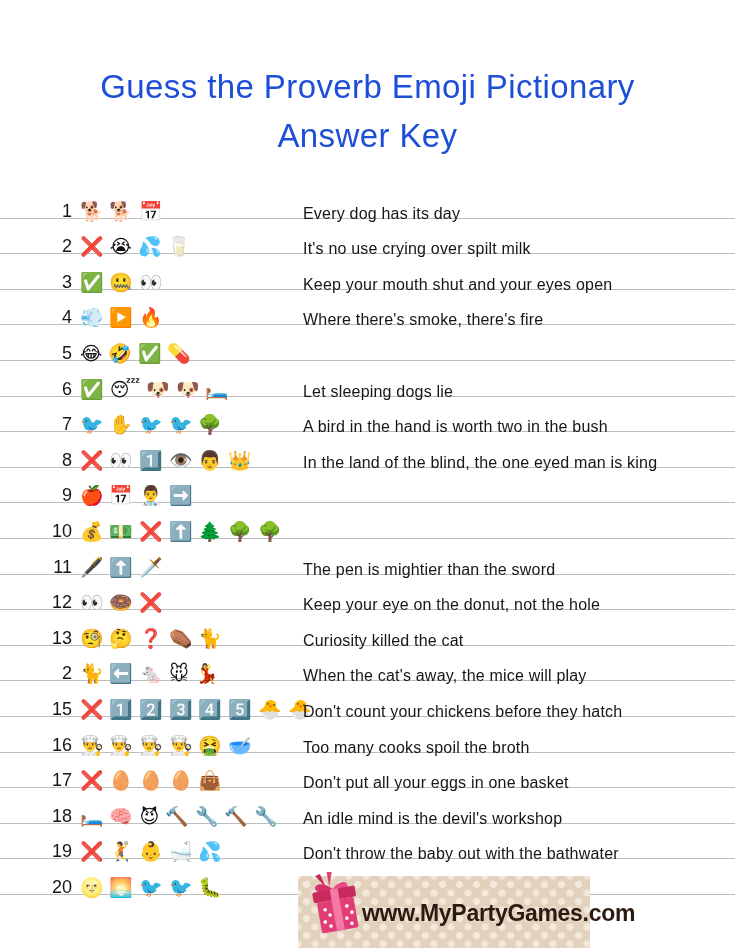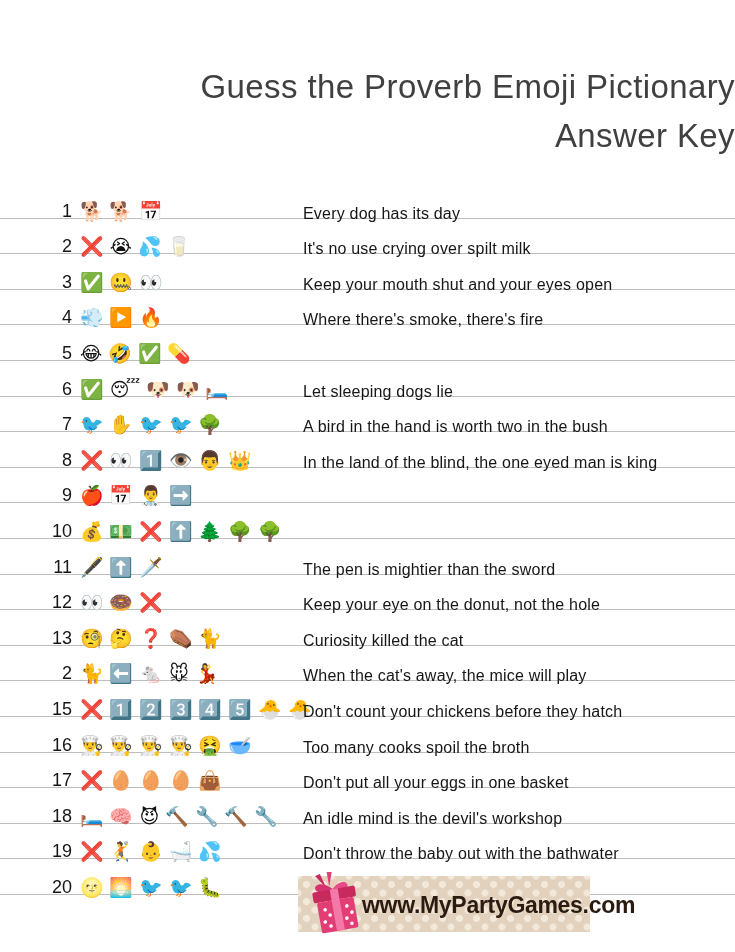--- a/index.html
+++ b/index.html
@@ -1,42 +1,42 @@
 <!DOCTYPE html>
 <html><head>
 <meta charset="utf-8">
 <style>
   html,body{margin:0;padding:0;background:#ffffff;}
   .page{
     position:relative;width:735px;height:952px;background:#ffffff;overflow:hidden;
     font-family:"Liberation Sans","DejaVu Sans",sans-serif;color:#111;
   }
   .title{
-    position:absolute;top:62px;left:0;width:100%;text-align:right;
-    font-size:33px;line-height:49px;color:#404040;letter-spacing:.4px;
+    position:absolute;top:62px;left:0;width:100%;text-align:center;
+    font-size:33px;line-height:49px;color:#1d4ed8;letter-spacing:.4px;
   }
   .rows{position:absolute;top:183px;left:0;right:0;}
   .row{
     position:relative;height:34.6px;border-bottom:1px solid #bdbdbd;
     display:flex;align-items:flex-end;
   }
   .num{
     width:72px;text-align:right;font-size:18px;color:#161616;
     transform:translateY(4px);flex:0 0 auto;
   }
   .emojis{
     margin-left:8px;font-size:19px;white-space:nowrap;line-height:1;
     transform:translateY(3px);font-family:"DejaVu Sans",sans-serif;flex:0 0 auto;
   }
   .answer{
     position:absolute;left:303px;bottom:-5px;font-size:16px;color:#161616;
     white-space:nowrap;letter-spacing:.2px;
   }
   .banner{
-    position:absolute;left:298px;top:876px;width:292px;height:56px;
+    position:absolute;left:298px;top:876px;width:292px;height:72px;
     background-color:#e2d1bd;
     background-image:
       radial-gradient(circle,#f2e9da 3.2px,rgba(0,0,0,0) 3.8px),
       radial-gradient(circle,#f2e9da 3.2px,rgba(0,0,0,0) 3.8px);
     background-size:17px 17px;background-position:0 0,8.5px 8.5px;
     display:flex;align-items:center;cursor:pointer;
   }
   .gift{position:absolute;left:2px;top:-8px;width:70px;height:70px;}
   .url{
     margin-left:64px;font-size:23px;font-weight:bold;color:#2b1a10;

